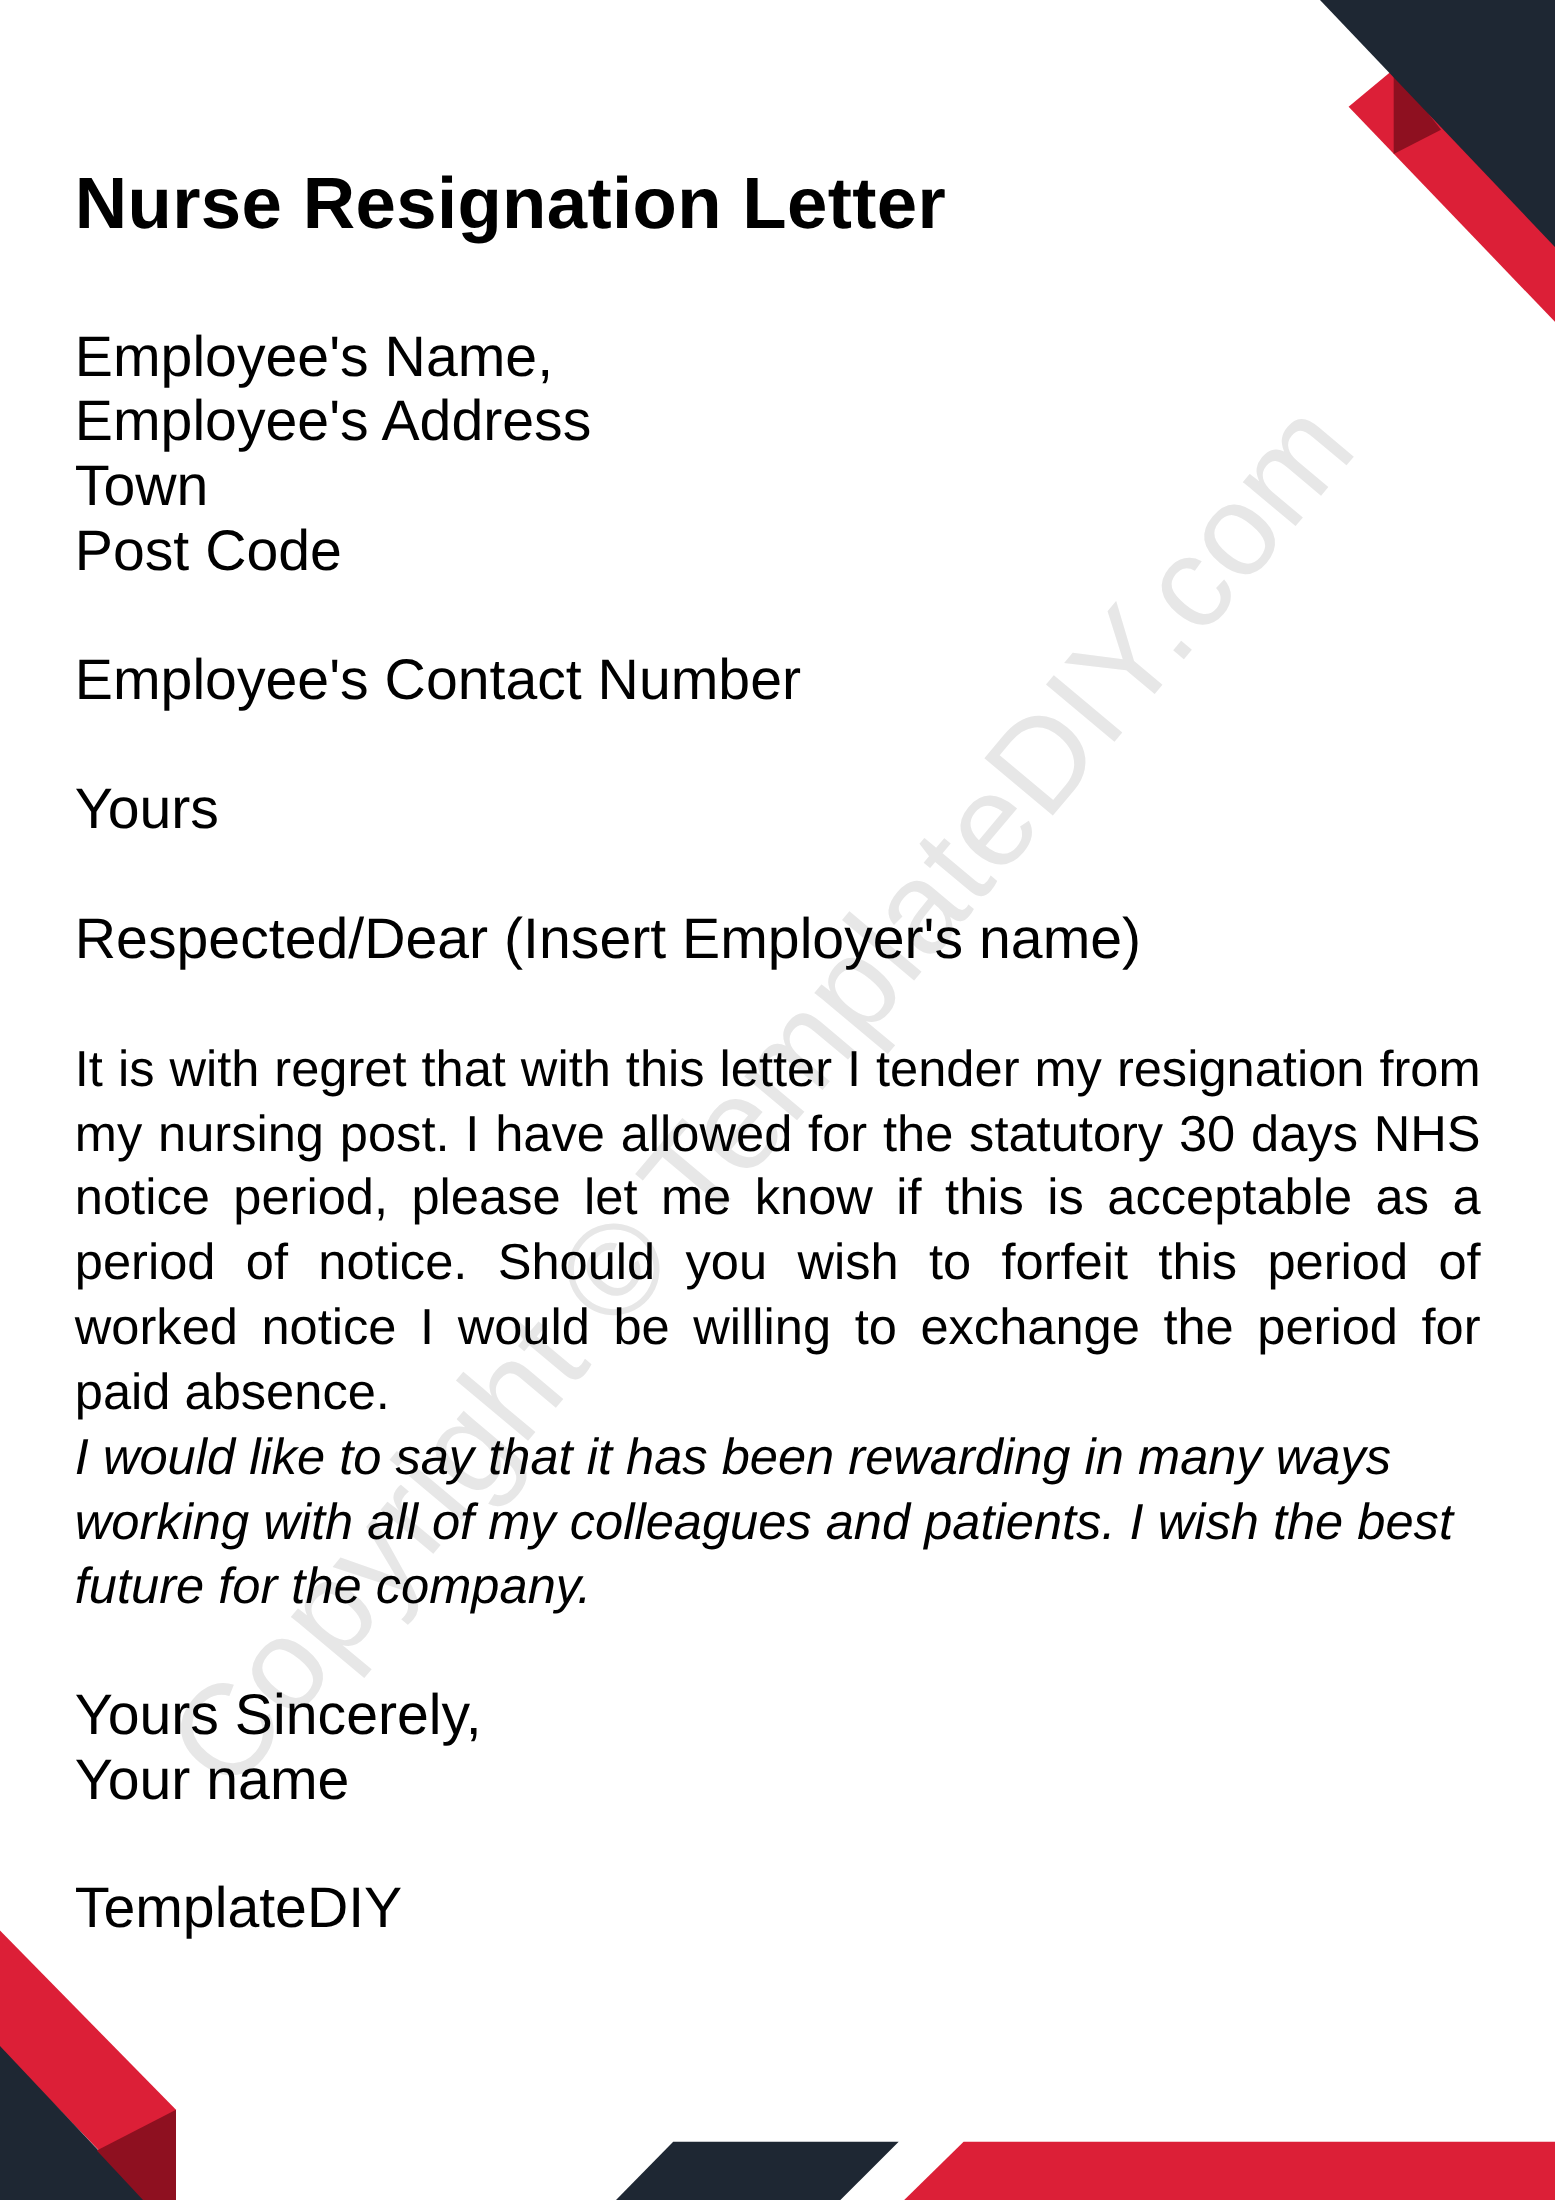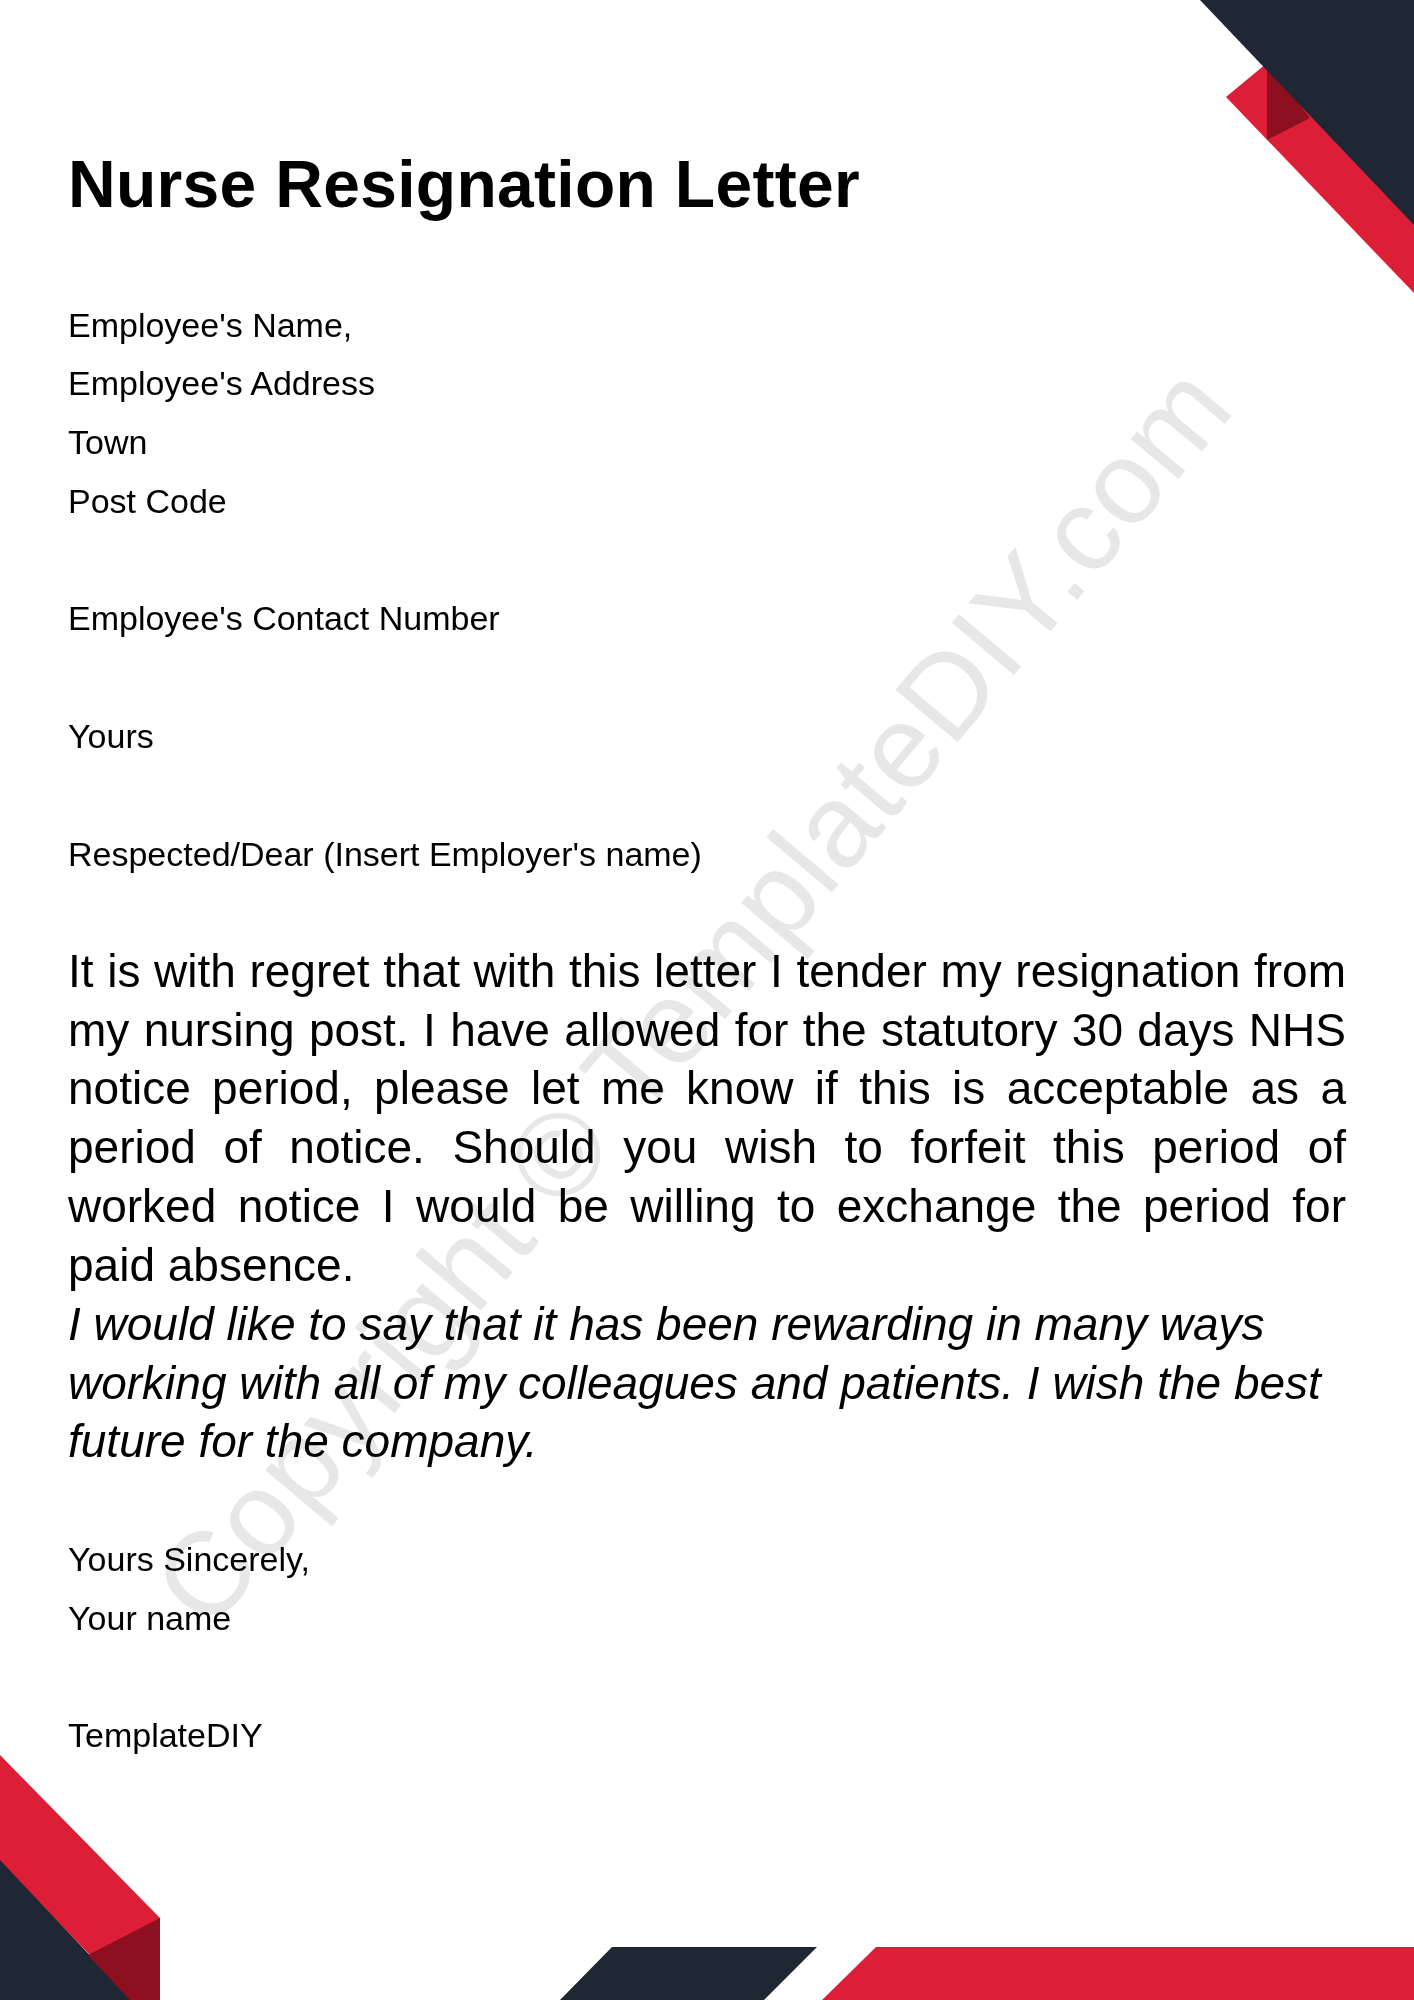--- a/index.html
+++ b/index.html
@@ -53,21 +53,21 @@
       margin: 0;
       font-size: 66px;
       font-weight: bold;
       line-height: 76px;
       white-space: nowrap;
       letter-spacing: 0.3px;
     }
     .line {
       position: absolute;
       left: 0;
-      font-size: 34px;
+      font-size: 52px;
       line-height: 58px;
       white-space: nowrap;
     }
     .para {
       position: absolute;
       left: 0;
       width: 1278px;
       font-size: 46px;
       line-height: 58.7px;
       margin: 0;

